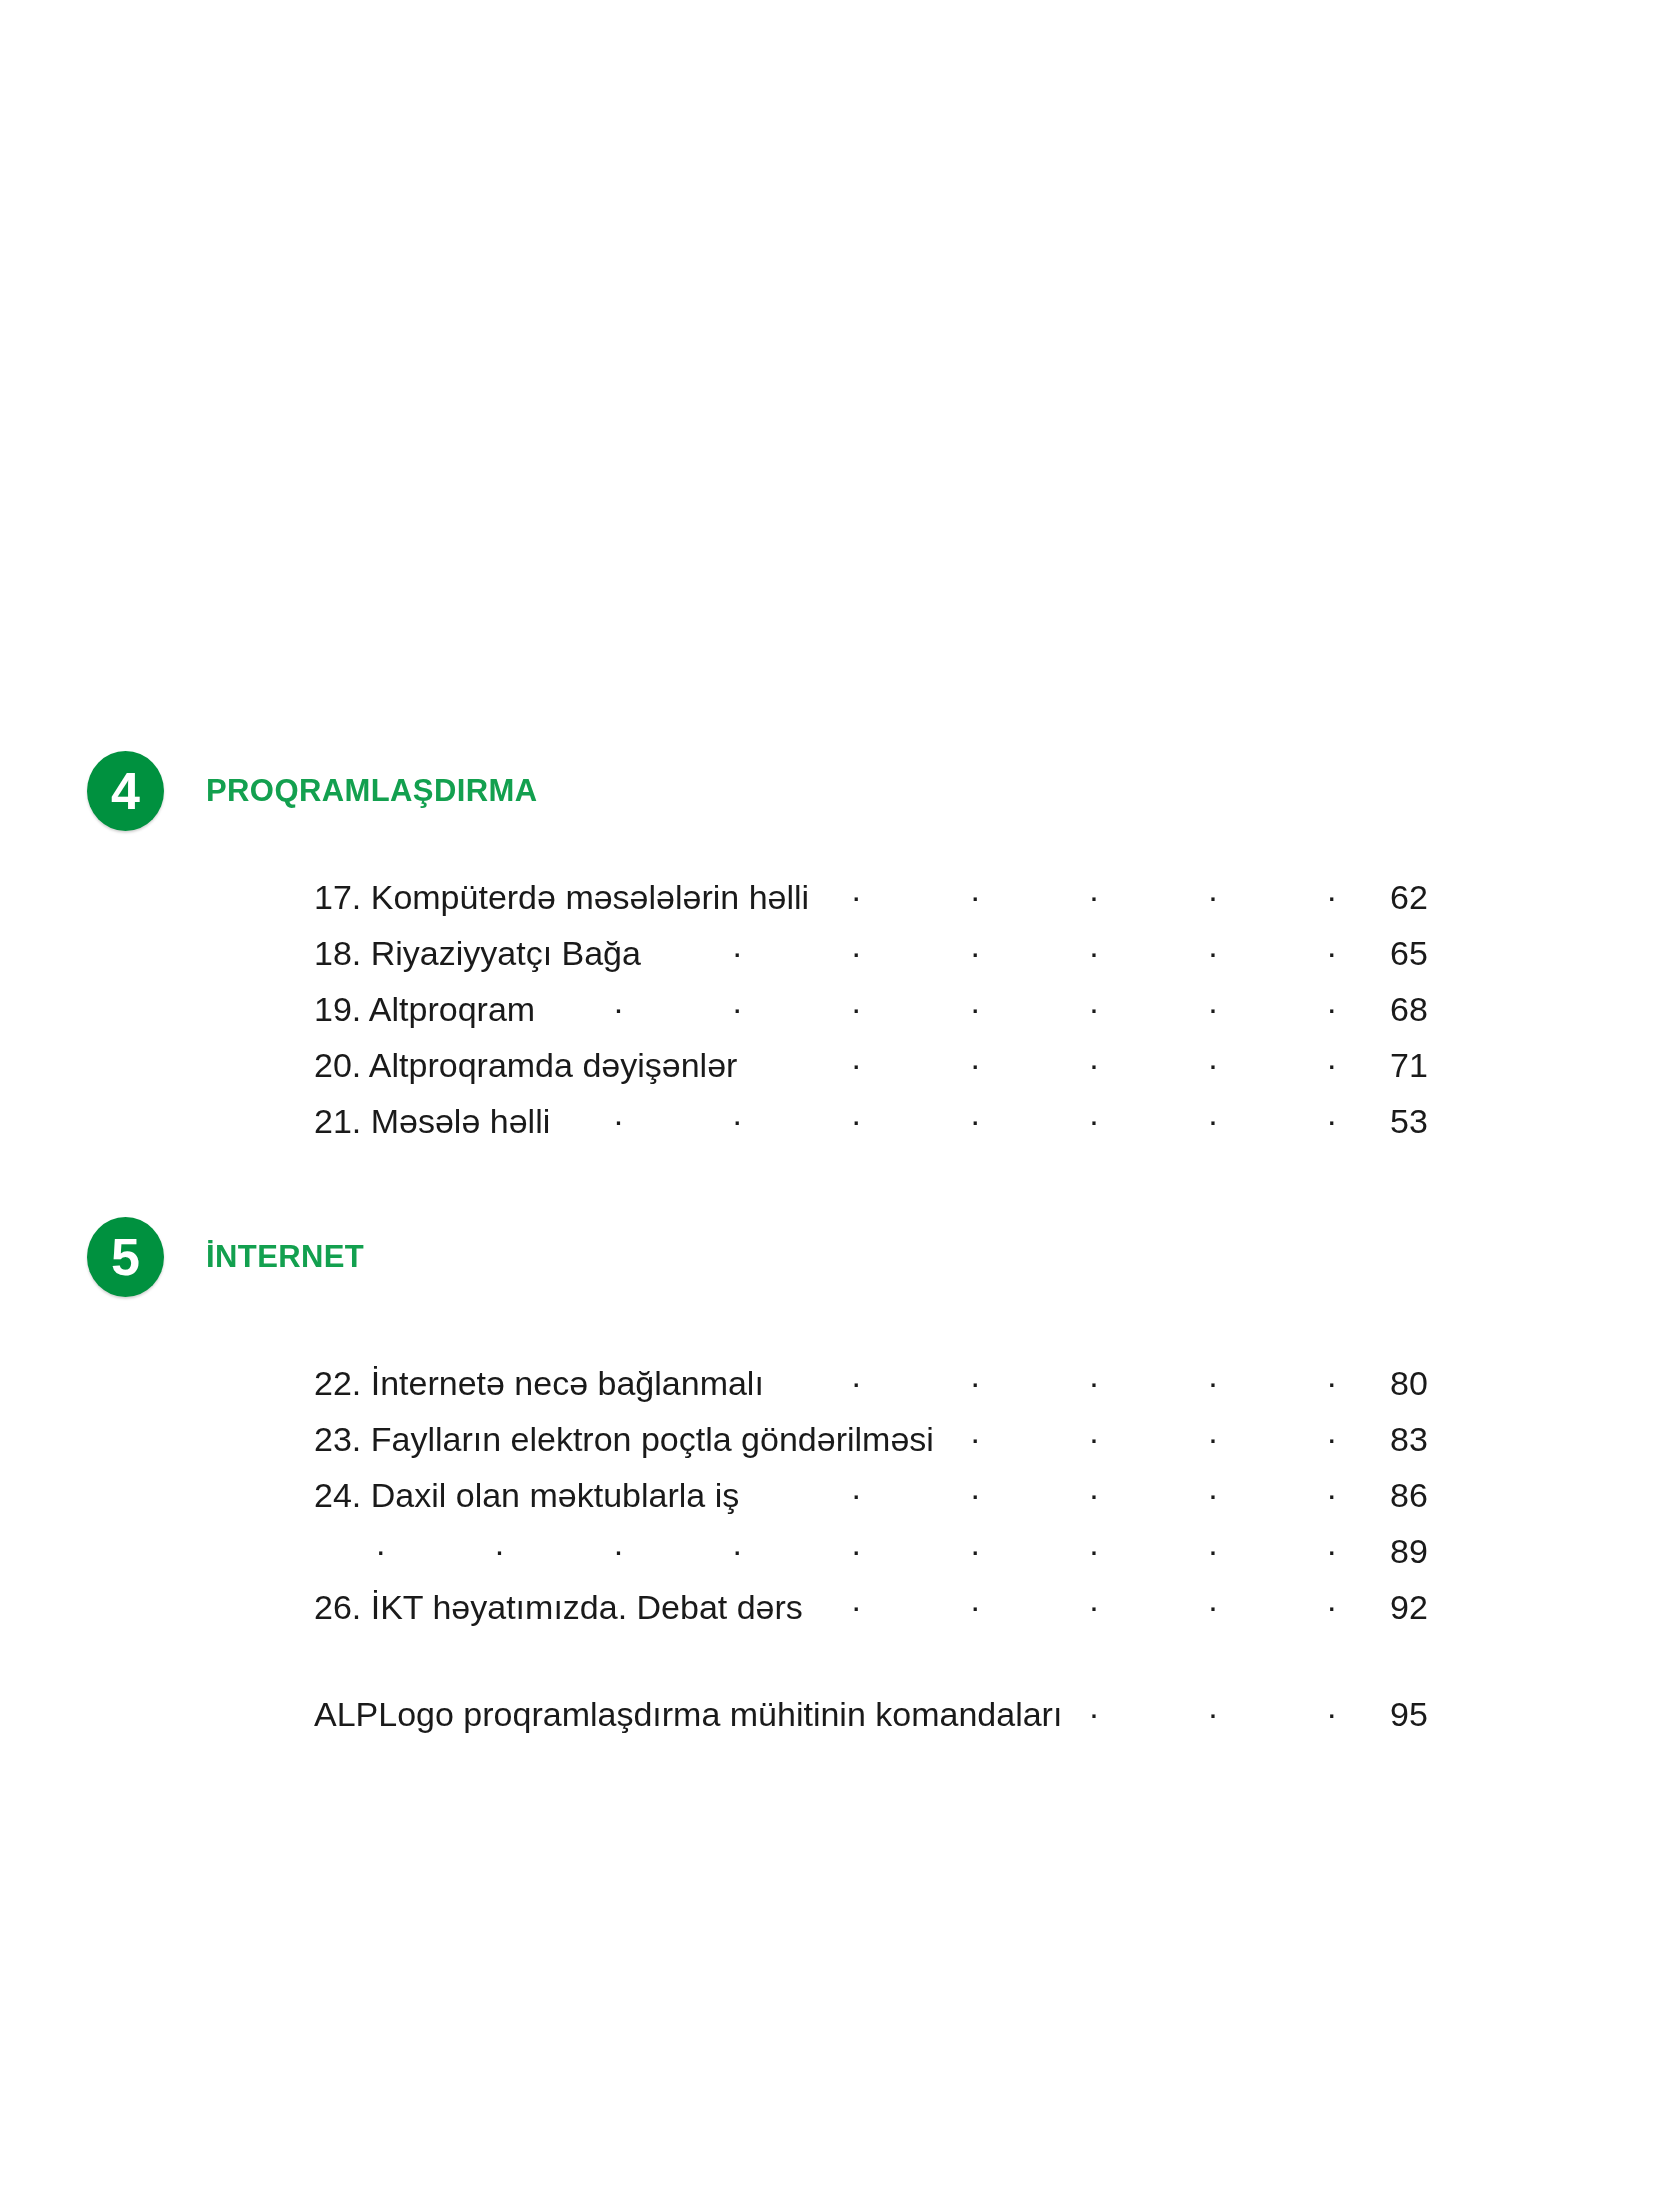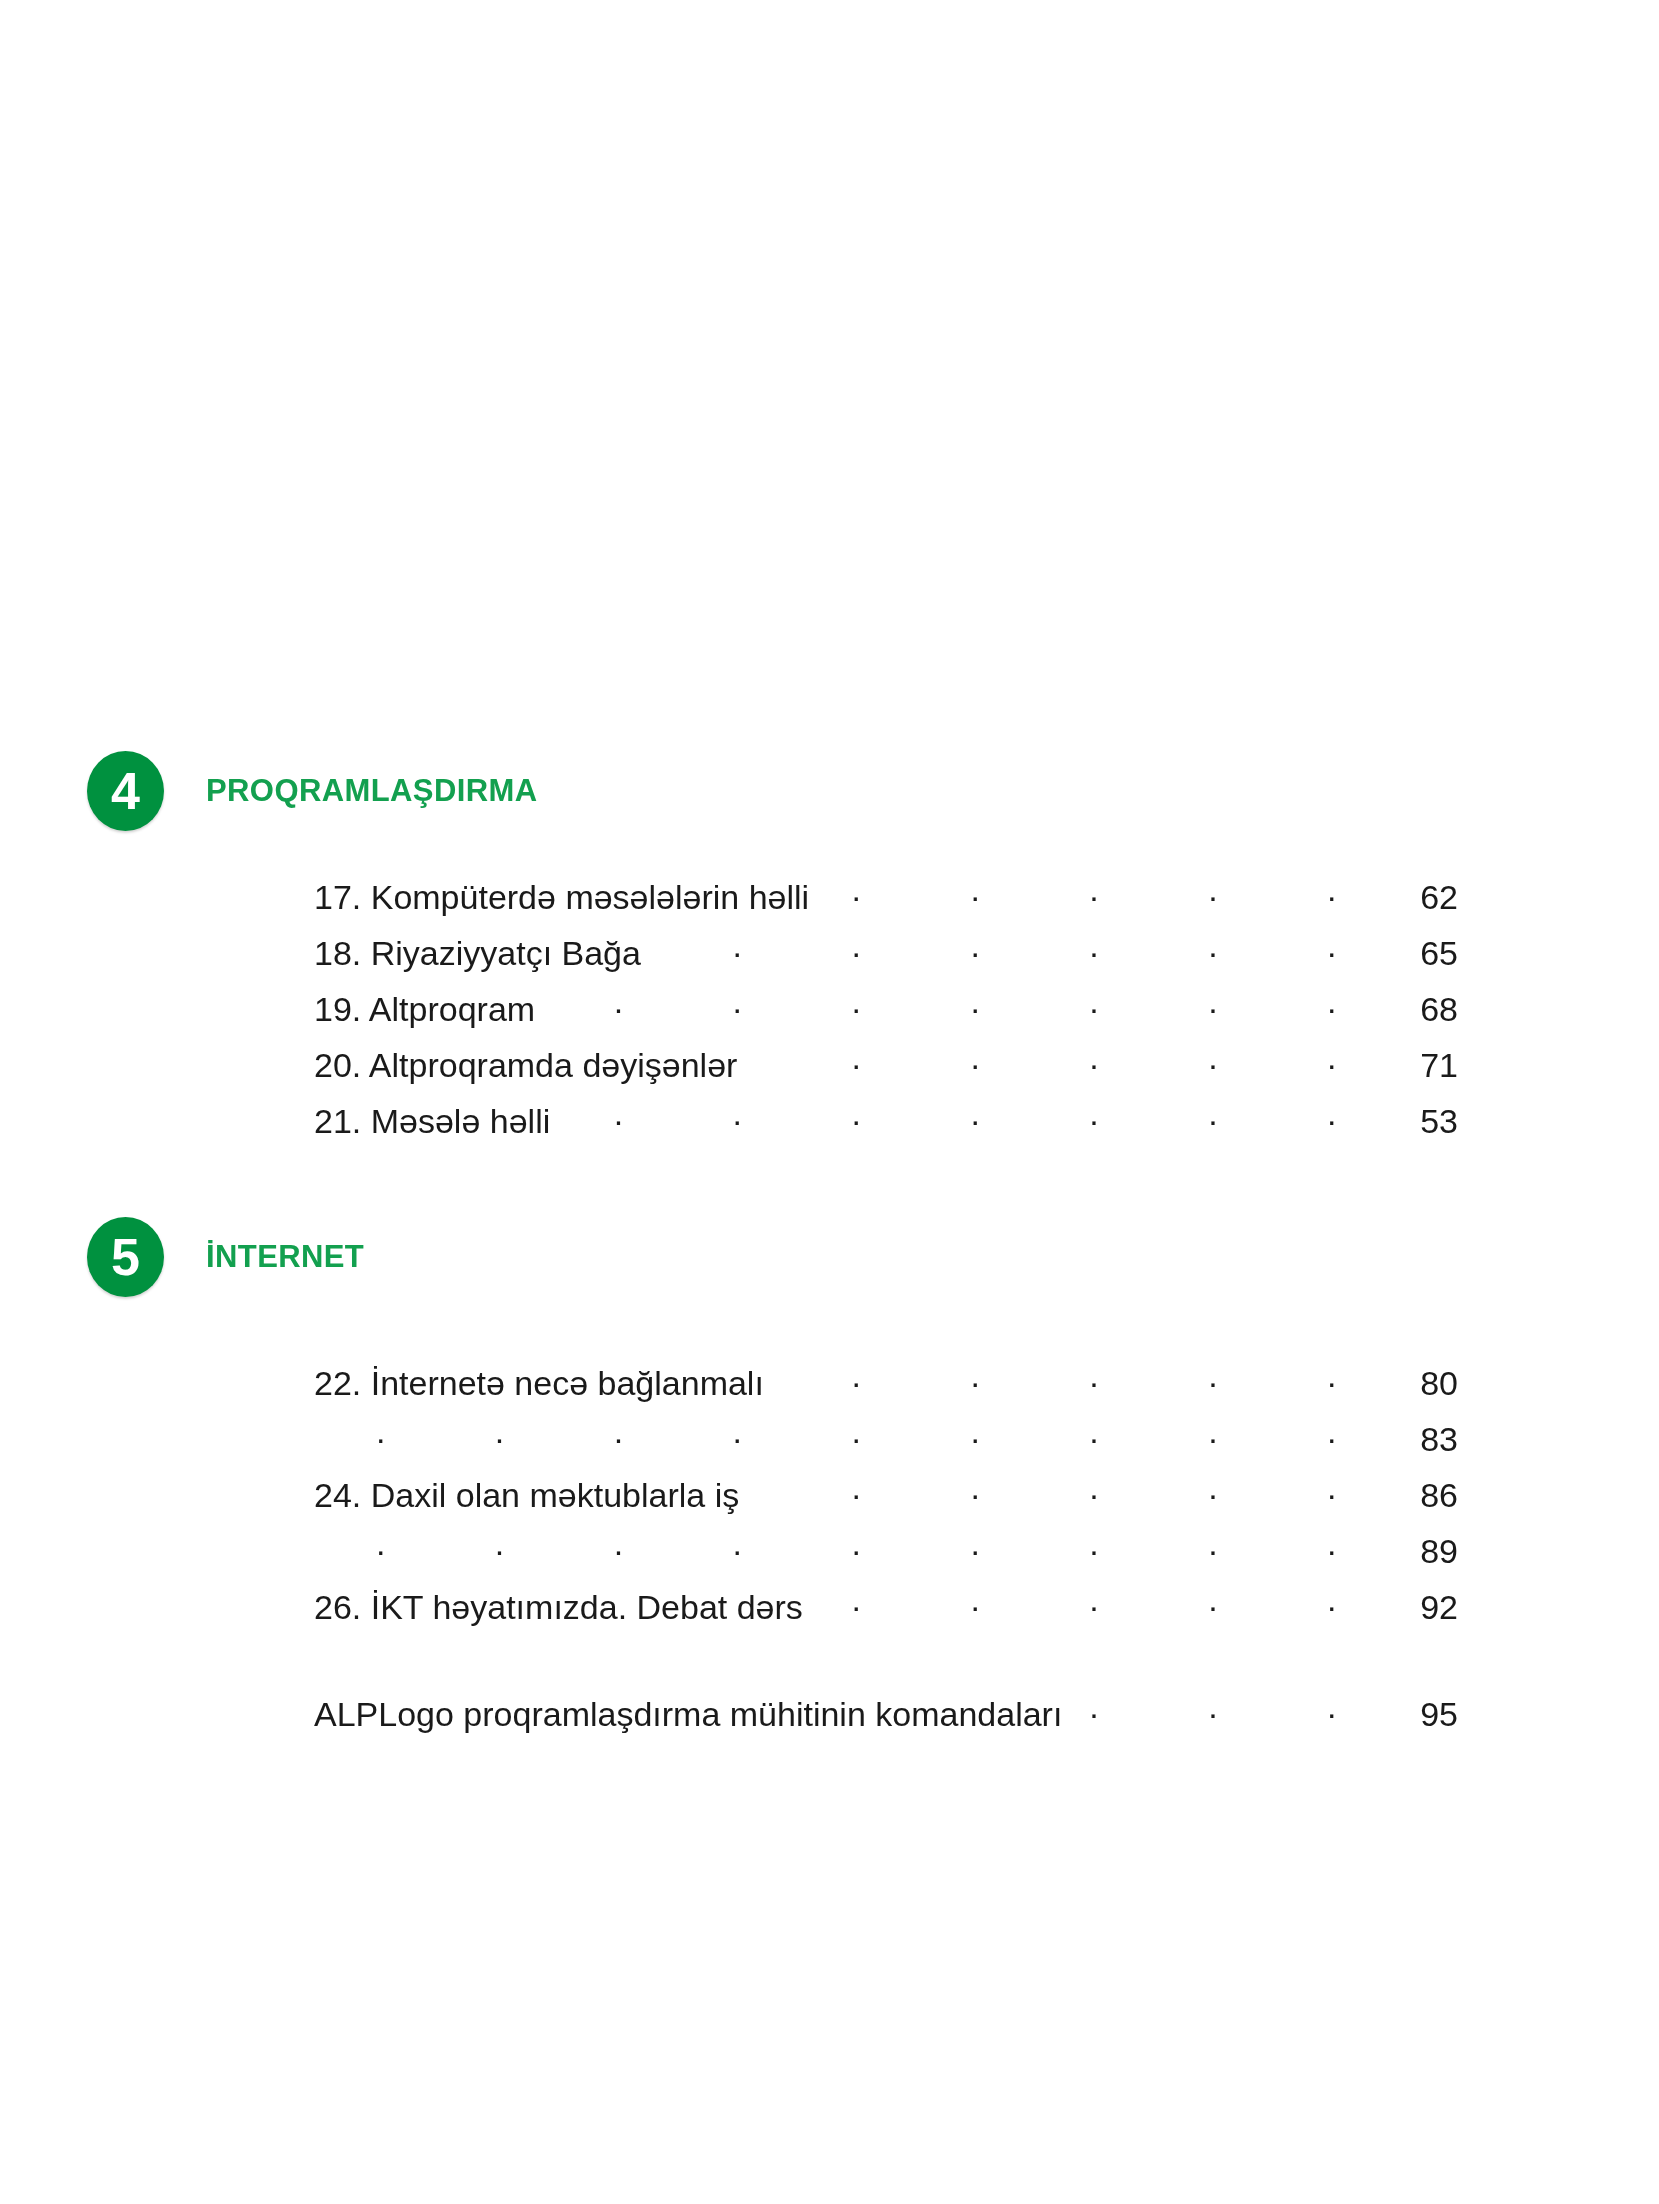--- a/index.html
+++ b/index.html
@@ -92,21 +92,20 @@
     font-size: 34px;
     color: #1a1a1a;
     text-align: right;
     direction: rtl;
     overflow: hidden;
   }
 
   .toc-page {
     flex: 0 0 auto;
     width: 68px;
-    text-align: right;
     font-size: 34px;
   }
 
   .toc-row.spaced {
     margin-top: 51px;
   }
 </style>
 </head>
 <body>
 
@@ -169,20 +168,21 @@
 
     <div class="toc-row">
       <span class="toc-label">22. İnternetə necə bağlanmalı</span>
       <span class="toc-leader">
           <span class="dots">. . . . . . . . . . . . . . . . . . . . . . . . . . . .</span>
         </span>
       <span class="toc-page">80</span>
     </div>
 
     <div class="toc-row">
+      <span class="toc-label">23. Faylların elektron poçtla göndərilməsi</span>
       <span class="toc-leader">
           <span class="dots">. . . . . . . . . . . . . . . . . . . . . . . . . . . .</span>
         </span>
       <span class="toc-page">83</span>
     </div>
 
     <div class="toc-row">
       <span class="toc-label">24. Daxil olan məktublarla iş</span>
       <span class="toc-leader">
           <span class="dots">. . . . . . . . . . . . . . . . . . . . . . . . . . . .</span>

